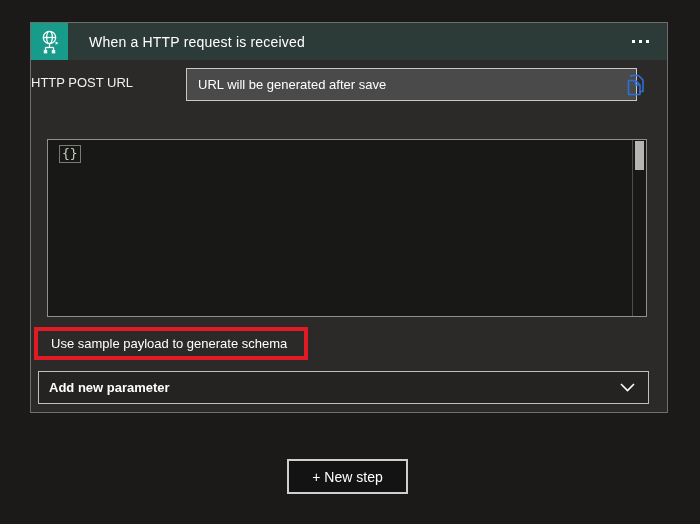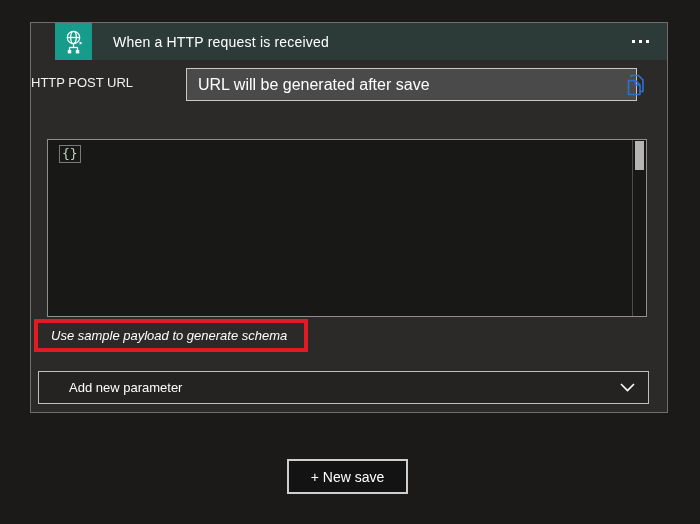--- a/index.html
+++ b/index.html
@@ -14,42 +14,42 @@
   }
   .card{
     position:absolute;left:30px;top:22px;
     width:636px;height:389px;
     background:#2b2a29;
     border:1px solid #6e6e6e;
     box-sizing:content-box;
   }
   .card-header{
     height:37px;background:#2d3b38;
-    display:flex;align-items:center;margin-left:24px;
+    display:flex;align-items:center;
   }
   .trigger-icon-box{
     width:37px;height:37px;background:#179b8b;
     display:flex;align-items:center;justify-content:center;
     flex:0 0 auto;
   }
   .card-title{
     margin-left:21px;font-size:14px;color:#ffffff;letter-spacing:.2px;
   }
   .menu-dots{
     margin-left:auto;margin-right:16px;
     display:flex;gap:4px;align-items:center;cursor:pointer;padding:6px 2px;
   }
   .menu-dots i{width:3px;height:3px;background:#ffffff;display:block;}
   .lbl{
     position:absolute;font-size:13px;color:#f3f2f1;
   }
   .url-input{
     position:absolute;left:155px;top:45px;width:427px;height:31px;
     background:#4a4a4a;border:1px solid #c8c8c8;
-    color:#ffffff;font-size:16px;font-family:"Liberation Sans",sans-serif;
+    color:#ffffff;font-size:13px;font-family:"Liberation Sans",sans-serif;
     padding:0 11px;outline:none;box-sizing:content-box;
   }
   .copy-btn{
     position:absolute;left:593px;top:49px;width:26px;height:26px;
     background:none;border:none;padding:0;cursor:pointer;
     display:flex;align-items:center;justify-content:center;
   }
   .schema-editor{
     position:absolute;left:16px;top:116px;width:598px;height:176px;
     background:#181817;border:1px solid #8f8f8f;
@@ -69,38 +69,37 @@
   }
   .editor-scrollbar{
     position:absolute;top:0;right:0;bottom:0;width:13px;
     border-left:1px solid #4d4d4c;
   }
   .editor-scroll-thumb{
     position:absolute;top:1px;left:2px;width:9px;height:29px;
     background:#b5b5b5;cursor:grab;
   }
   .annotation-box{
-    position:absolute;left:3px;top:296px;
+    position:absolute;left:3px;top:304px;
     border:4px solid #e01b24;
     height:25px;width:253px;
     display:flex;align-items:center;
     padding-left:13px;
-    font-style:italic;
   }
   .sample-link{
     font-size:13px;color:#ffffff;cursor:pointer;white-space:nowrap;
   }
   .param-dropdown{
     position:absolute;left:7px;top:348px;width:609px;height:31px;
     background:#242322;border:1px solid #bfbfbf;
     display:flex;align-items:center;cursor:pointer;
     box-sizing:content-box;
   }
   .param-dropdown-label{
-    font-size:13px;color:#ffffff;margin-left:30px;
+    font-size:13px;color:#ffffff;margin-left:10px;font-weight:bold;
   }
   .param-dropdown .chev{
     margin-left:auto;margin-right:13px;display:flex;align-items:center;
   }
   .new-step-btn{
     position:absolute;left:287px;top:459px;width:121px;height:35px;
     background:#141313;border:2px solid #cfcfcf;
     color:#ffffff;font-size:14px;font-family:"Liberation Sans",sans-serif;
     cursor:pointer;display:flex;align-items:center;justify-content:center;
     box-sizing:border-box;
@@ -166,13 +165,13 @@
     <span class="param-dropdown-label">Add new parameter</span>
     <span class="chev">
       <svg width="15" height="9" viewBox="0 0 15 9" fill="none" stroke="#ffffff" stroke-width="1.6">
         <polyline points="1,1 7.5,7.5 14,1"></polyline>
       </svg>
     </span>
   </div>
 
 </div>
 
-<button class="new-step-btn">+ New save</button>
+<button class="new-step-btn">+ New step</button>
 
 </body></html>

